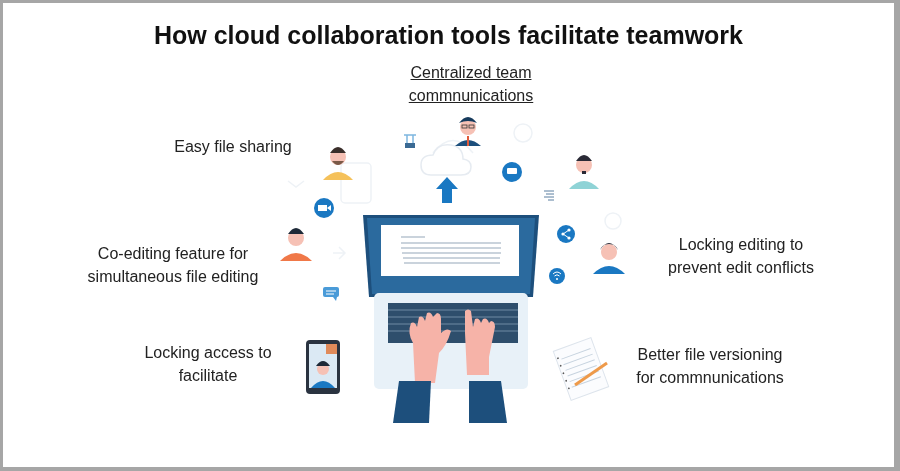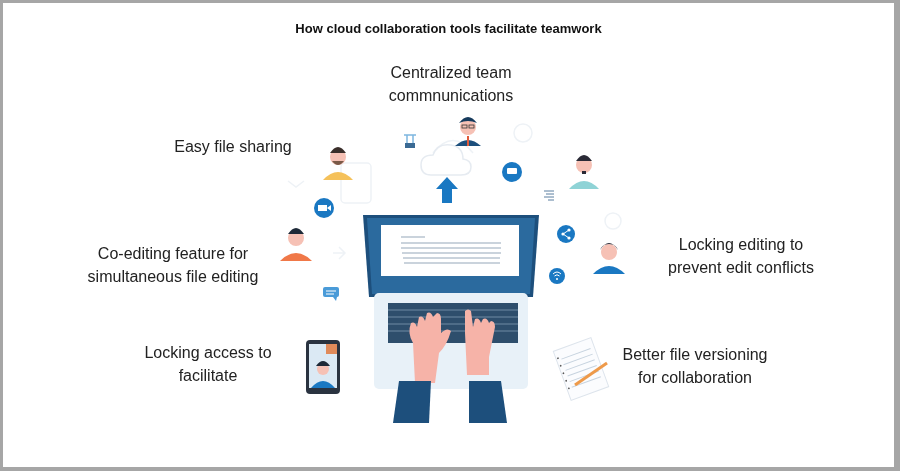--- a/index.html
+++ b/index.html
@@ -1,28 +1,28 @@
 <!DOCTYPE html>
 <html><head>
 <meta charset="utf-8">
 <style>
   html, body { margin:0; padding:0; }
   body { width:900px; height:471px; background:#a6a6a6; font-family:"Liberation Sans", sans-serif; overflow:hidden; }
   .frame { position:absolute; left:3px; top:3px; width:891px; height:464px; background:#ffffff; overflow:hidden; }
-  .title { position:absolute; left:0; width:891px; top:18px; text-align:center; font-weight:bold; font-size:13px; color:#111; }
+  .title { position:absolute; left:0; width:891px; top:18px; text-align:center; font-weight:bold; font-size:25px; color:#111; }
   .label { position:absolute; font-size:16px; color:#222; text-align:center; line-height:23px; white-space:nowrap; }
   svg.art { position:absolute; left:0; top:0; }
 </style>
 </head>
 <body>
 
 <div class="frame">
   <div class="title">How cloud collaboration tools facilitate teamwork</div>
 
-  <div class="label" style="left:368px; top:58px; width:160px;">
+  <div class="label" style="left:388px; top:58px; width:160px;text-decoration:underline;">
     <div>Centralized team</div>
     <div>commnunications</div>
   </div>
 
   <div class="label" style="left:160px; top:132px; width:140px;">
     <div>Easy file sharing</div>
   </div>
 
 
   <div class="label" style="left:70px; top:225px; width:200px;margin-top:14px;">
@@ -33,23 +33,23 @@
   <div class="label" style="left:648px; top:230px; width:180px;">
     <div>Locking editing to</div>
     <div>prevent edit conflicts</div>
   </div>
 
   <div class="label" style="left:130px; top:338px; width:150px;">
     <div>Locking access to</div>
     <div>facilitate</div>
   </div>
 
-  <div class="label" style="left:607px; top:340px; width:170px;">
+  <div class="label" style="left:622px; top:340px; width:170px;">
     <div>Better file versioning</div>
-    <div>for collaboration</div>
+    <div>for commnunications</div>
   </div>
 
   <svg class="art" width="891" height="464" viewBox="0 0 891 464">
 
     <g stroke="#eef2f6" stroke-width="1.5" fill="none">
       <rect x="338" y="160" width="30" height="40" rx="4"></rect>
       <path d="M430 150 q20 -25 40 0"></path>
       <circle cx="520" cy="130" r="9"></circle>
       <path d="M285 178 l8 6 l8 -6"></path>
       <path d="M330 250 l12 0 m-6 -6 l6 6 l-6 6"></path>

